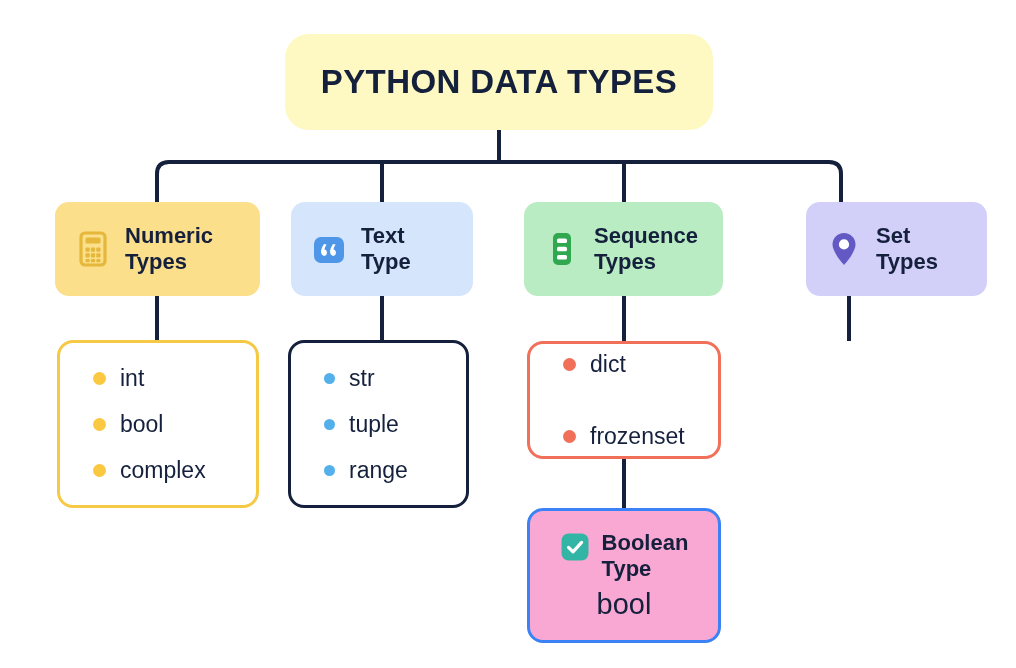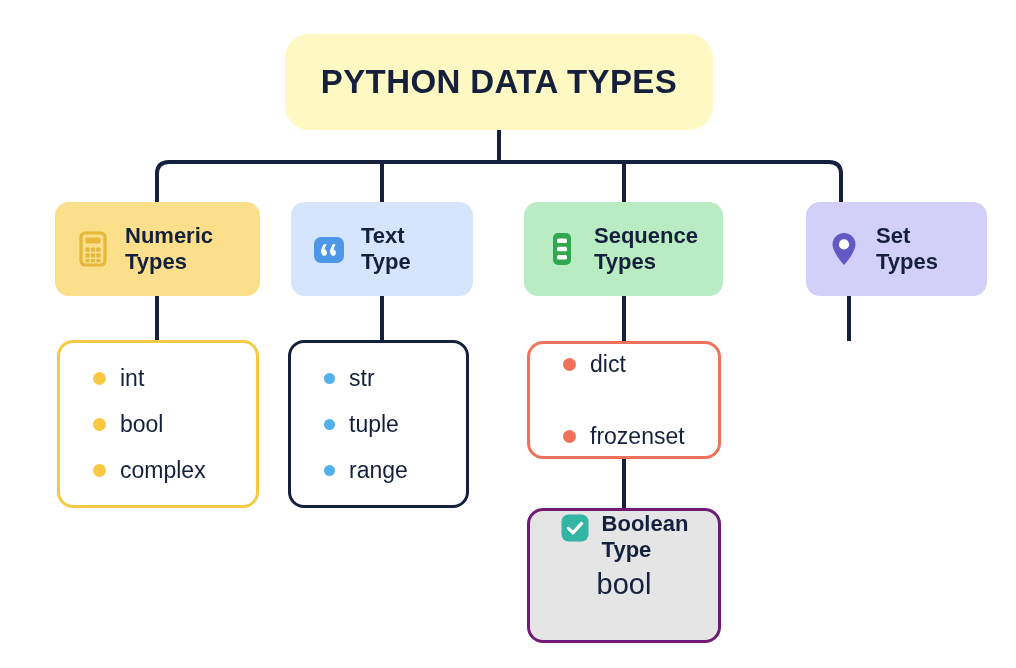--- a/index.html
+++ b/index.html
@@ -126,27 +126,28 @@
 
   #list-set { left: 760px; top: 340px; width: 178px; height: 168px; border-color: #14203c; }
 
   
   #bool-box {
     position: absolute;
     left: 527px;
     top: 508px;
     width: 194px;
     height: 135px;
-    background: #e5e5e5;
-    border: 3px solid #701a75;
+    background: #f9a8d4;
+    border: 3px solid #3b82f6;
     border-radius: 16px;
     box-sizing: border-box;
     display: flex;
     flex-direction: column;
     align-items: center;
+    justify-content: center;
     gap: 6px;
   }
   #bool-box .bool-head {
     display: flex;
     align-items: flex-start;
     gap: 12px;
   }
   #bool-box .bool-title {
     font-size: 22px;
     font-weight: bold;

